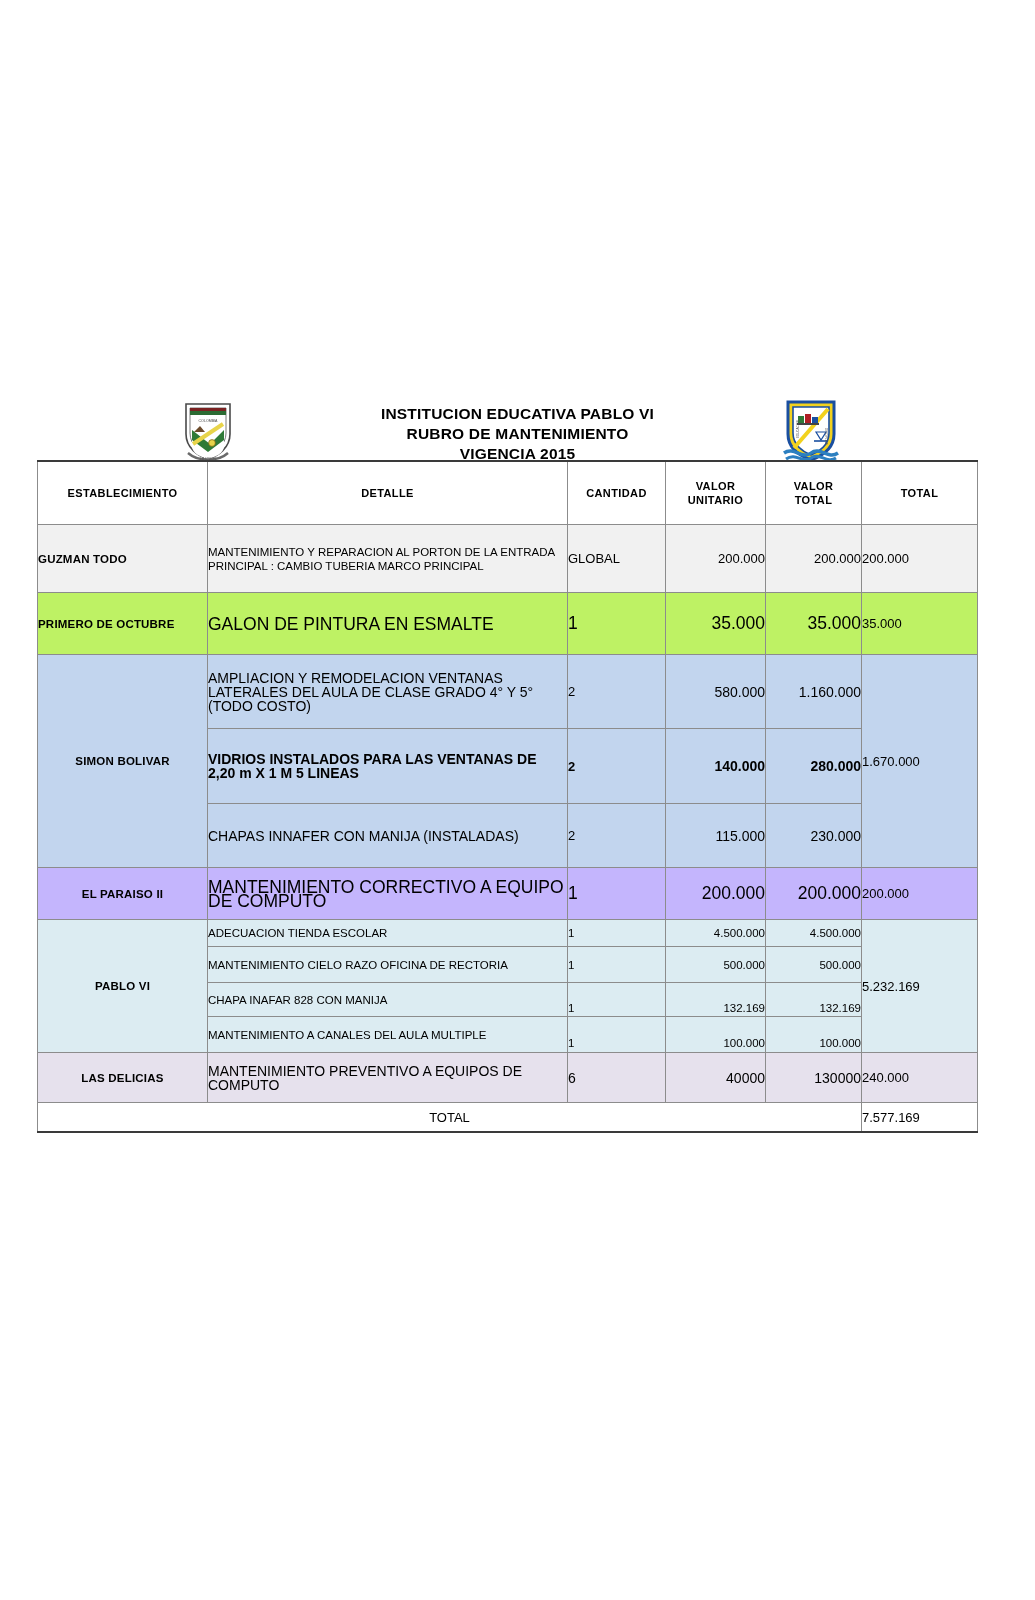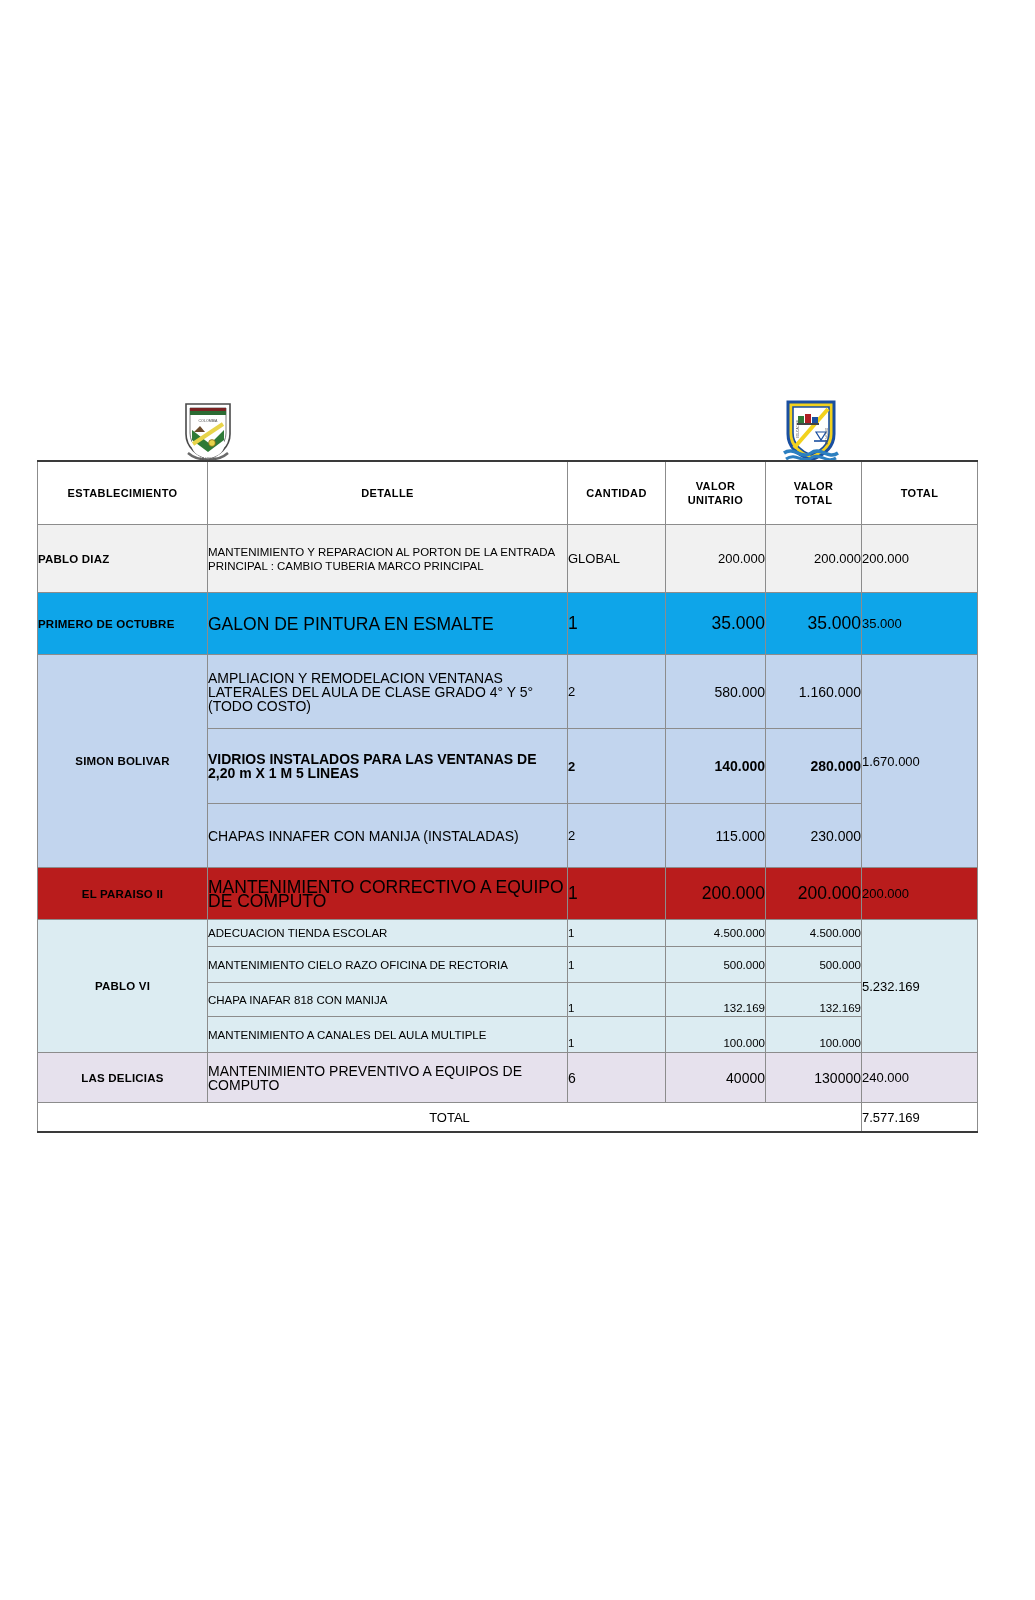--- a/index.html
+++ b/index.html
@@ -112,23 +112,23 @@
   .ctr   { }
   .fs-sm { font-size: 11.5px; }
   .fs-md { font-size: 13px; }
   .fs-lg { font-size: 14px; }
   .fs-xl { font-size: 17.5px; }
   .top   { vertical-align: top; padding-top: 3px; }
 
   
   .bg-white  { background: #ffffff; }
   .bg-grey   { background: #f1f1f1; }
-  .bg-beige  { background: #0ea5e9; }
+  .bg-beige  { background: #bef264; }
   .bg-blue   { background: #c2d5ee; }
-  .bg-pink   { background: #b91c1c; }
+  .bg-pink   { background: #c4b5fd; }
   .bg-cyan   { background: #dcecf2; }
   .bg-lav    { background: #e6e1ed; }
 
   .total-label {
     text-align: center;
     font-size: 13px;
     height: 28px;
   }
 </style>
 </head>
@@ -147,20 +147,25 @@
         <path d="M12 26 h32 v20 c0 7 -8 11 -16 13 c-8 -2 -16 -6 -16 -13 Z" fill="#ffffff"></path>
         <path d="M12 30 L30 44 L44 30 L44 40 L28 52 L12 40 Z" fill="#2f7a37"></path>
         <path d="M13 44 L43 24" stroke="#e8d44a" stroke-width="4" fill="none"></path>
         <path d="M14 32 l6 -6 l5 6 Z" fill="#6b4a2a"></path>
         <circle cx="32" cy="43" r="3.4" fill="#e8d44a" stroke="#6b5a10" stroke-width="0.7"></circle>
         <path d="M8 53 C18 62 38 62 48 53" fill="none" stroke="#6a6a6a" stroke-width="2.4"></path>
         <text x="28" y="60" font-size="3.4" text-anchor="middle" fill="#555" font-family="'Liberation Sans', sans-serif">LA UNION</text>
       </svg>
     </span>
 
+    <div id="title-block">
+      <div>INSTITUCION EDUCATIVA PABLO VI</div>
+      <div>RUBRO DE MANTENIMIENTO</div>
+      <div>VIGENCIA 2015</div>
+    </div>
 
     <span class="crest" id="crest-right">
       <svg width="62" height="66" viewBox="0 0 62 66" aria-hidden="true">
         <path d="M8 4 H54 V36 C54 50 42 58 31 62 C20 58 8 50 8 36 Z" fill="#f2d21e" stroke="#1a4fa0" stroke-width="3"></path>
         <path d="M13 9 H49 V35 C49 47 39 54 31 57 C23 54 13 47 13 35 Z" fill="#ffffff" stroke="#1a4fa0" stroke-width="1.6"></path>
         <path d="M14 50 L48 11" stroke="#f2d21e" stroke-width="4" fill="none"></path>
         <g>
           <rect x="18" y="18" width="6" height="7" fill="#2f7a37"></rect>
           <rect x="25" y="16" width="6" height="9" fill="#b01f24"></rect>
           <rect x="32" y="19" width="6" height="6" fill="#1a4fa0"></rect>
@@ -209,21 +214,21 @@
       </td>
       <td class="outer-top">
         <span>TOTAL</span>
       </td>
     </tr>
   </thead>
 
   <tbody>
 
     <tr class="bg-grey" style="height:68px;">
-      <td class="est est-left bg-grey">PABLO DIAZ</td>
+      <td class="est est-left bg-grey">GUZMAN TODO</td>
       <td class="det bg-grey fs-sm top">MANTENIMIENTO Y REPARACION AL PORTON DE LA ENTRADA PRINCIPAL : CAMBIO TUBERIA MARCO PRINCIPAL</td>
       <td class="ctr bg-grey fs-md">GLOBAL</td>
       <td class="num bg-grey fs-md">200.000</td>
       <td class="num bg-grey fs-md">200.000</td>
       <td class="ctr bg-grey fs-md">200.000</td>
     </tr>
 
     <tr class="bg-beige" style="height:62px;">
       <td class="est est-left bg-beige">PRIMERO DE OCTUBRE</td>
       <td class="det ctr bg-beige fs-xl">GALON DE PINTURA EN ESMALTE</td>
@@ -271,21 +276,21 @@
       <td class="num bg-cyan fs-sm">4.500.000</td>
       <td class="ctr bg-cyan fs-md" rowspan="4">5.232.169</td>
     </tr>
     <tr class="bg-cyan" style="height:36px;">
       <td class="det bg-cyan fs-sm top">MANTENIMIENTO CIELO RAZO OFICINA DE RECTORIA</td>
       <td class="ctr bg-cyan fs-sm">1</td>
       <td class="num bg-cyan fs-sm">500.000</td>
       <td class="num bg-cyan fs-sm">500.000</td>
     </tr>
     <tr class="bg-cyan" style="height:34px;">
-      <td class="det bg-cyan fs-sm top">CHAPA INAFAR 818 CON MANIJA</td>
+      <td class="det bg-cyan fs-sm top">CHAPA INAFAR 828 CON MANIJA</td>
       <td class="ctr bg-cyan fs-sm" style="vertical-align:bottom;padding-bottom:2px;">1</td>
       <td class="num bg-cyan fs-sm" style="vertical-align:bottom;padding-bottom:2px;">132.169</td>
       <td class="num bg-cyan fs-sm" style="vertical-align:bottom;padding-bottom:2px;">132.169</td>
     </tr>
     <tr class="bg-cyan" style="height:36px;">
       <td class="det bg-cyan fs-sm top">MANTENIMIENTO A CANALES DEL AULA MULTIPLE</td>
       <td class="ctr bg-cyan fs-sm" style="vertical-align:bottom;padding-bottom:3px;">1</td>
       <td class="num bg-cyan fs-sm" style="vertical-align:bottom;padding-bottom:3px;">100.000</td>
       <td class="num bg-cyan fs-sm" style="vertical-align:bottom;padding-bottom:3px;">100.000</td>
     </tr>

